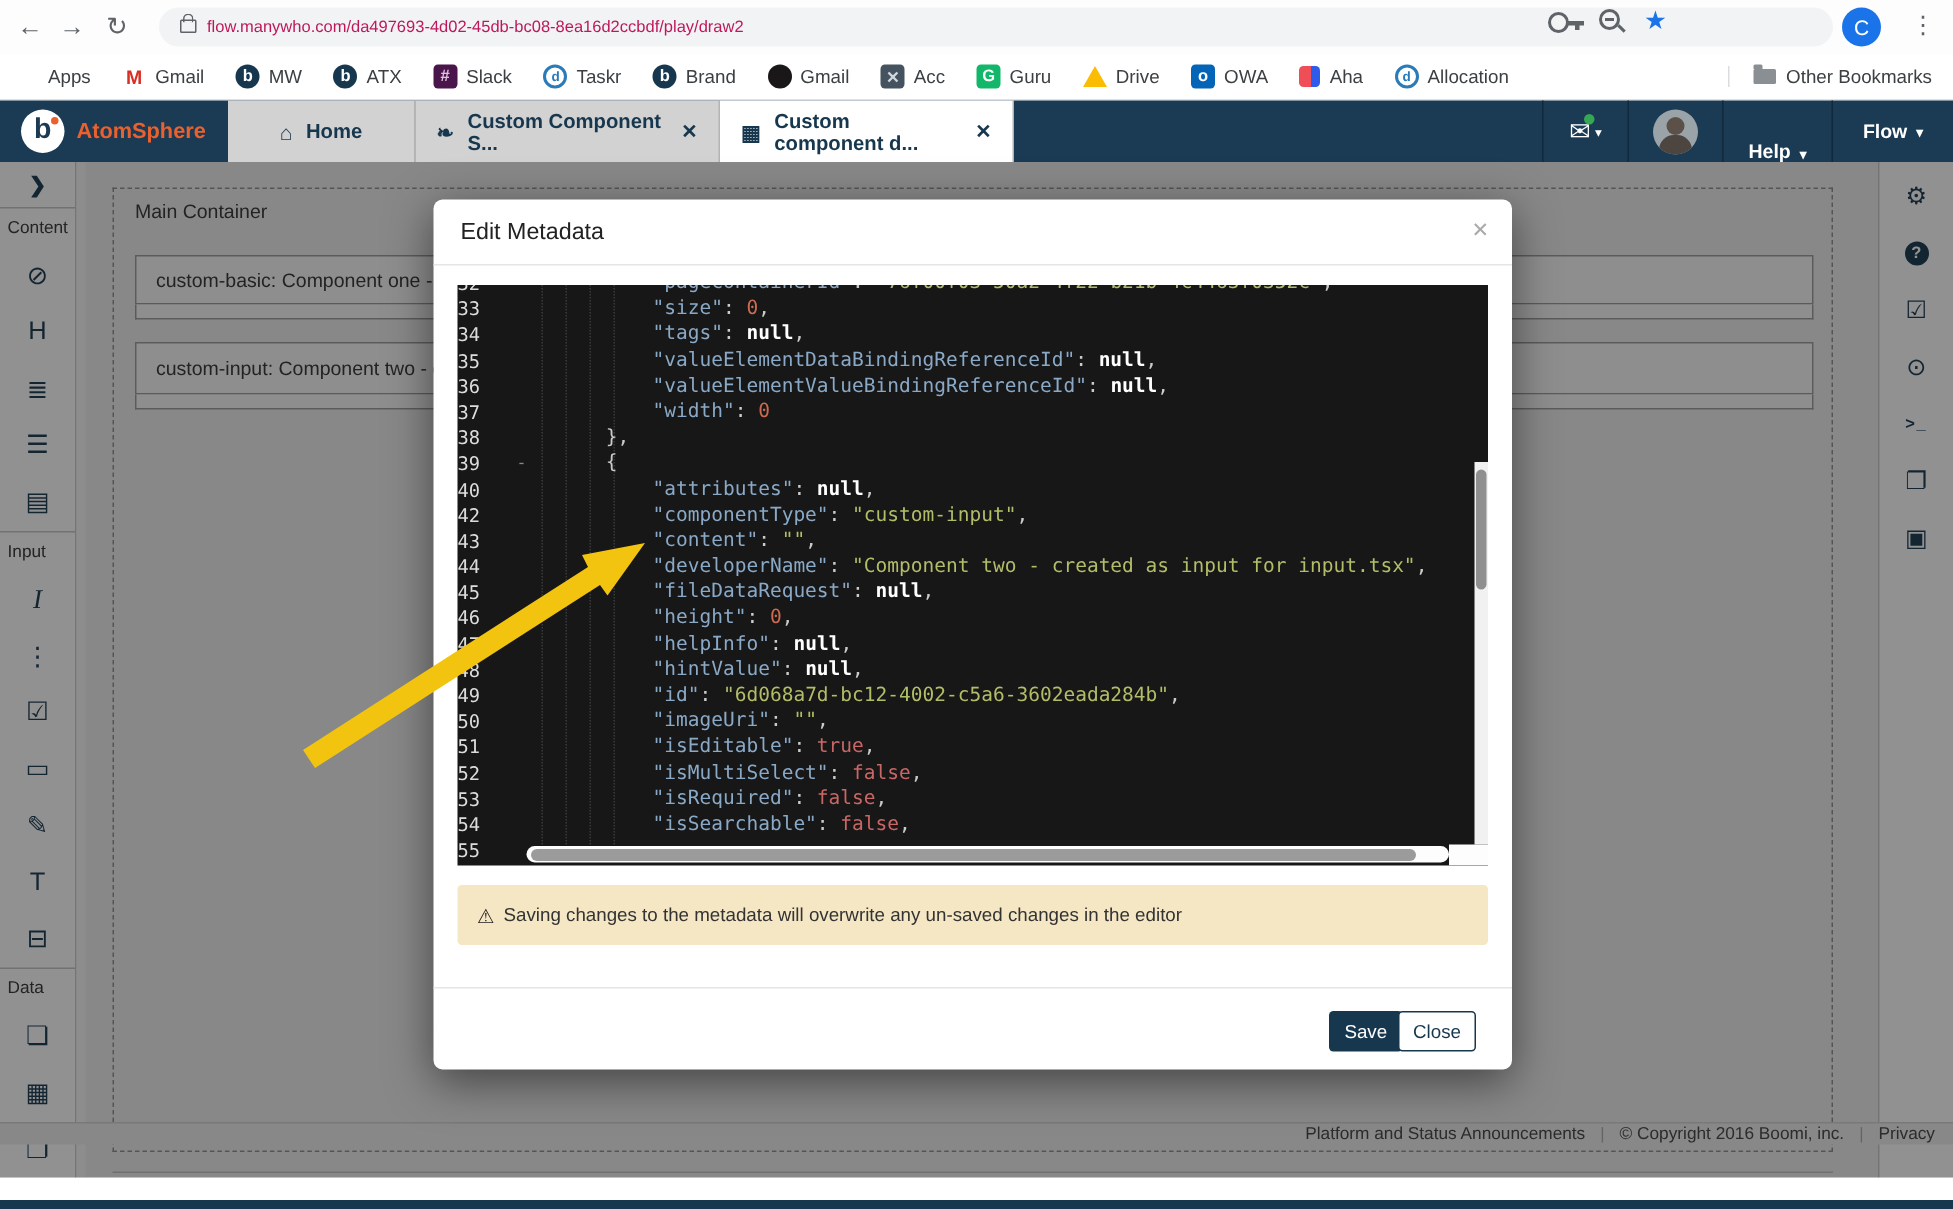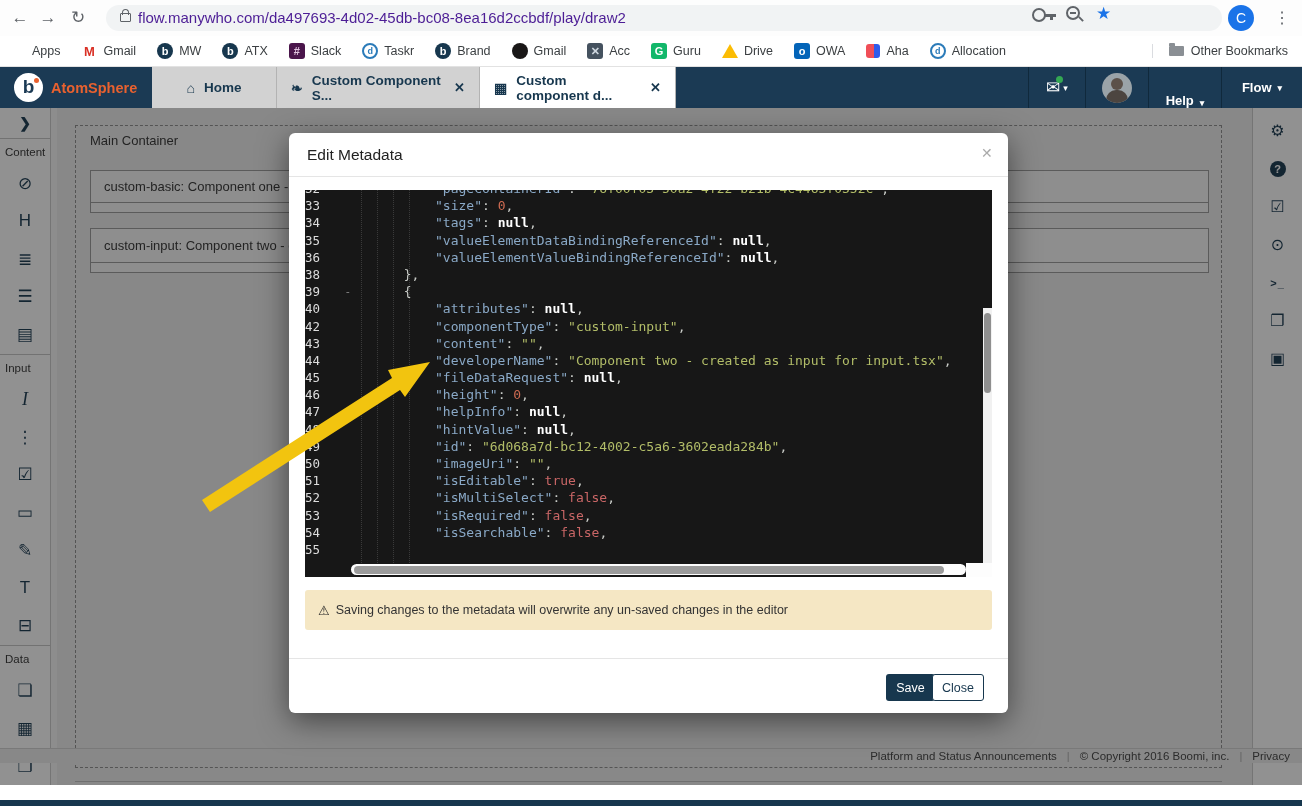--- a/index.html
+++ b/index.html
@@ -6,21 +6,21 @@
   body{width:1302px;height:806px;position:relative;overflow:hidden;
        font-family:"Liberation Sans",sans-serif;background:#fff;-webkit-font-smoothing:antialiased;}
   .abs{position:absolute;}
 
   
   #toolbar{left:0;top:0;width:1302px;height:36px;background:#fdfdfd;}
   .nav-glyph{font-size:17px;color:#5f6368;line-height:36px;text-align:center;width:28px;top:0;cursor:pointer;}
   #omnibox{left:106px;top:5px;width:1116px;height:26px;background:#f1f3f4;border-radius:13px;}
   .lock{left:14px;top:8px;width:9px;height:7px;border:1.6px solid #5f6368;border-radius:1px;position:absolute;}
   .lock:before{content:"";position:absolute;left:1px;top:-5px;width:5px;height:5px;border:1.6px solid #5f6368;border-bottom:none;border-radius:4px 4px 0 0;}
-  #url-text{left:32px;top:0;line-height:26px;font-size:15px;color:#4c1d95;white-space:nowrap;}
+  #url-text{left:32px;top:0;line-height:26px;font-size:11px;color:#be185d;white-space:nowrap;}
   .keyic{left:1032px;top:8px;width:10px;height:10px;border:2px solid #5f6368;border-radius:50%;position:absolute;}
   .keyic:after{content:"";position:absolute;left:10px;top:4px;width:12px;height:2.5px;background:#5f6368;}
   .keyic:before{content:"";position:absolute;left:16px;top:6px;width:2.5px;height:4px;background:#5f6368;}
   .magic{left:1066px;top:6px;width:10px;height:10px;border:2px solid #5f6368;border-radius:50%;position:absolute;}
   .magic:before{content:"";position:absolute;left:2px;top:4px;width:6px;height:2px;background:#5f6368;}
   .magic:after{content:"";position:absolute;left:10px;top:10px;width:6px;height:2px;background:#5f6368;transform:rotate(45deg);}
   #star{left:1096px;top:1px;font-size:17px;color:#1a73e8;line-height:26px;}
   #chrome-avatar{left:1228px;top:5px;width:26px;height:26px;border-radius:50%;background:#1a73e8;color:#fff;
     font-size:14px;text-align:center;line-height:26px;}
   #menu-dots{left:1272px;top:0;font-size:16px;color:#5f6368;line-height:36px;width:20px;text-align:center;}
@@ -360,20 +360,21 @@
     <div class="guide" style="left:56px"></div>
     <div class="guide" style="left:72px"></div>
     <div class="guide" style="left:88px"></div>
     <div class="guide" style="left:104px"></div>
     <div id="code-lines">
         <div class="cl"><span class="ln">32</span><span class="ct" style="padding-left: 88px;"><span class="tk-k">"pageContainerId"</span><span class="tk-p">: </span><span class="tk-s">"76f00f03-50a2-4f22-b21b-4c4463f0352c"</span><span class="tk-p">,</span></span></div>
         <div class="cl"><span class="ln">33</span><span class="ct" style="padding-left: 88px;"><span class="tk-k">"size"</span><span class="tk-p">: </span><span class="tk-n">0</span><span class="tk-p">,</span></span></div>
         <div class="cl"><span class="ln">34</span><span class="ct" style="padding-left: 88px;"><span class="tk-k">"tags"</span><span class="tk-p">: </span><span class="tk-u">null</span><span class="tk-p">,</span></span></div>
         <div class="cl"><span class="ln">35</span><span class="ct" style="padding-left: 88px;"><span class="tk-k">"valueElementDataBindingReferenceId"</span><span class="tk-p">: </span><span class="tk-u">null</span><span class="tk-p">,</span></span></div>
         <div class="cl"><span class="ln">36</span><span class="ct" style="padding-left: 88px;"><span class="tk-k">"valueElementValueBindingReferenceId"</span><span class="tk-p">: </span><span class="tk-u">null</span><span class="tk-p">,</span></span></div>
+        <div class="cl"><span class="ln">37</span><span class="ct" style="padding-left: 88px;"><span class="tk-k">"width"</span><span class="tk-p">: </span><span class="tk-n">0</span></span></div>
         <div class="cl"><span class="ln">38</span><span class="ct" style="padding-left: 56.8px;"><span class="tk-p">},</span></span></div>
         <div class="cl"><span class="ln">39<span class="fold">-</span></span><span class="ct" style="padding-left: 56.8px;"><span class="tk-p">{</span></span></div>
         <div class="cl"><span class="ln">40</span><span class="ct" style="padding-left: 88px;"><span class="tk-k">"attributes"</span><span class="tk-p">: </span><span class="tk-u">null</span><span class="tk-p">,</span></span></div>
         <div class="cl"><span class="ln">42</span><span class="ct" style="padding-left: 88px;"><span class="tk-k">"componentType"</span><span class="tk-p">: </span><span class="tk-s">"custom-input"</span><span class="tk-p">,</span></span></div>
         <div class="cl"><span class="ln">43</span><span class="ct" style="padding-left: 88px;"><span class="tk-k">"content"</span><span class="tk-p">: </span><span class="tk-s">""</span><span class="tk-p">,</span></span></div>
         <div class="cl"><span class="ln">44</span><span class="ct" style="padding-left: 88px;"><span class="tk-k">"developerName"</span><span class="tk-p">: </span><span class="tk-s">"Component two - created as input for input.tsx"</span><span class="tk-p">,</span></span></div>
         <div class="cl"><span class="ln">45</span><span class="ct" style="padding-left: 88px;"><span class="tk-k">"fileDataRequest"</span><span class="tk-p">: </span><span class="tk-u">null</span><span class="tk-p">,</span></span></div>
         <div class="cl"><span class="ln">46</span><span class="ct" style="padding-left: 88px;"><span class="tk-k">"height"</span><span class="tk-p">: </span><span class="tk-n">0</span><span class="tk-p">,</span></span></div>
         <div class="cl"><span class="ln">47</span><span class="ct" style="padding-left: 88px;"><span class="tk-k">"helpInfo"</span><span class="tk-p">: </span><span class="tk-u">null</span><span class="tk-p">,</span></span></div>
         <div class="cl"><span class="ln">48</span><span class="ct" style="padding-left: 88px;"><span class="tk-k">"hintValue"</span><span class="tk-p">: </span><span class="tk-u">null</span><span class="tk-p">,</span></span></div>

